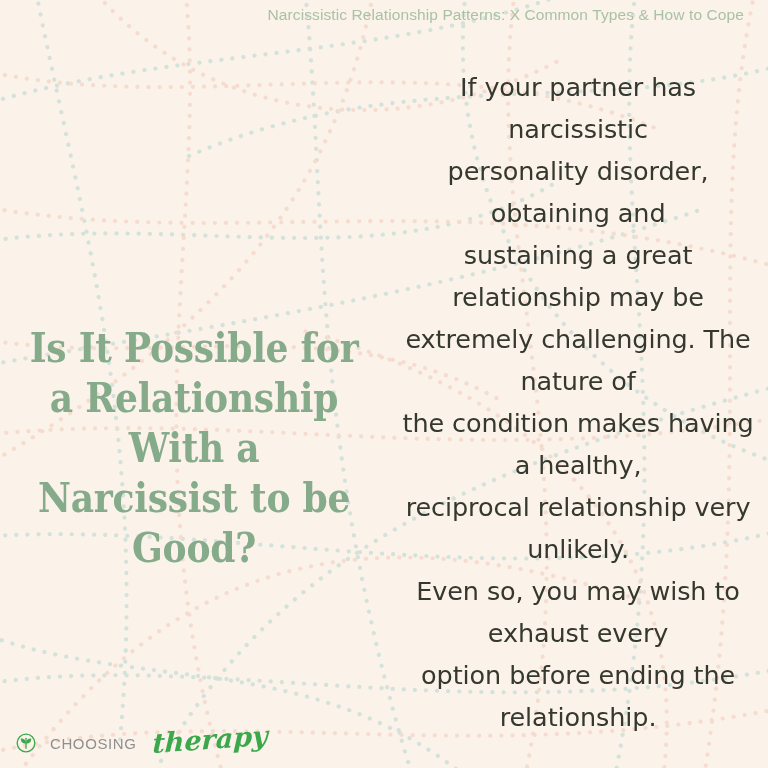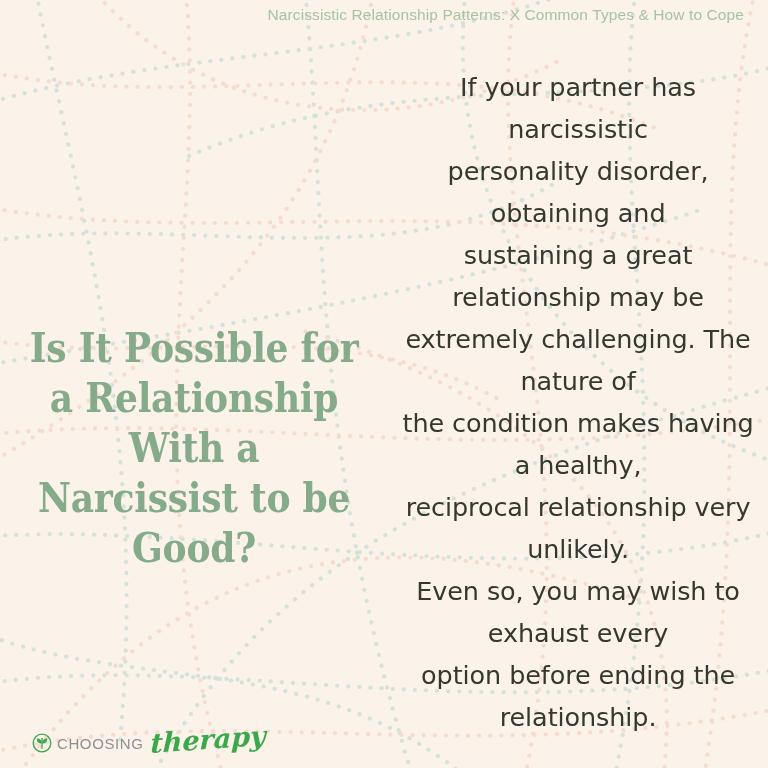--- a/index.html
+++ b/index.html
@@ -93,25 +93,25 @@
     font-size: 25.5px;
     line-height: 42px;
     letter-spacing: -0.1px;
     color: #35382e;
     white-space: pre-line;
   }
 
   
   #logo {
     position: absolute;
-    left: 32px;
+    left: 16px;
     bottom: 12px;
     display: flex;
     align-items: center;
-    gap: 5px;
+    gap: 14px;
     height: 26px;
   }
   #logo-mark { display: block; }
   #logo-choosing {
     font-family: "Liberation Sans", sans-serif;
     font-size: 15px;
     font-weight: 400;
     letter-spacing: 0.6px;
     color: #8f8f8f;
     line-height: 1;

